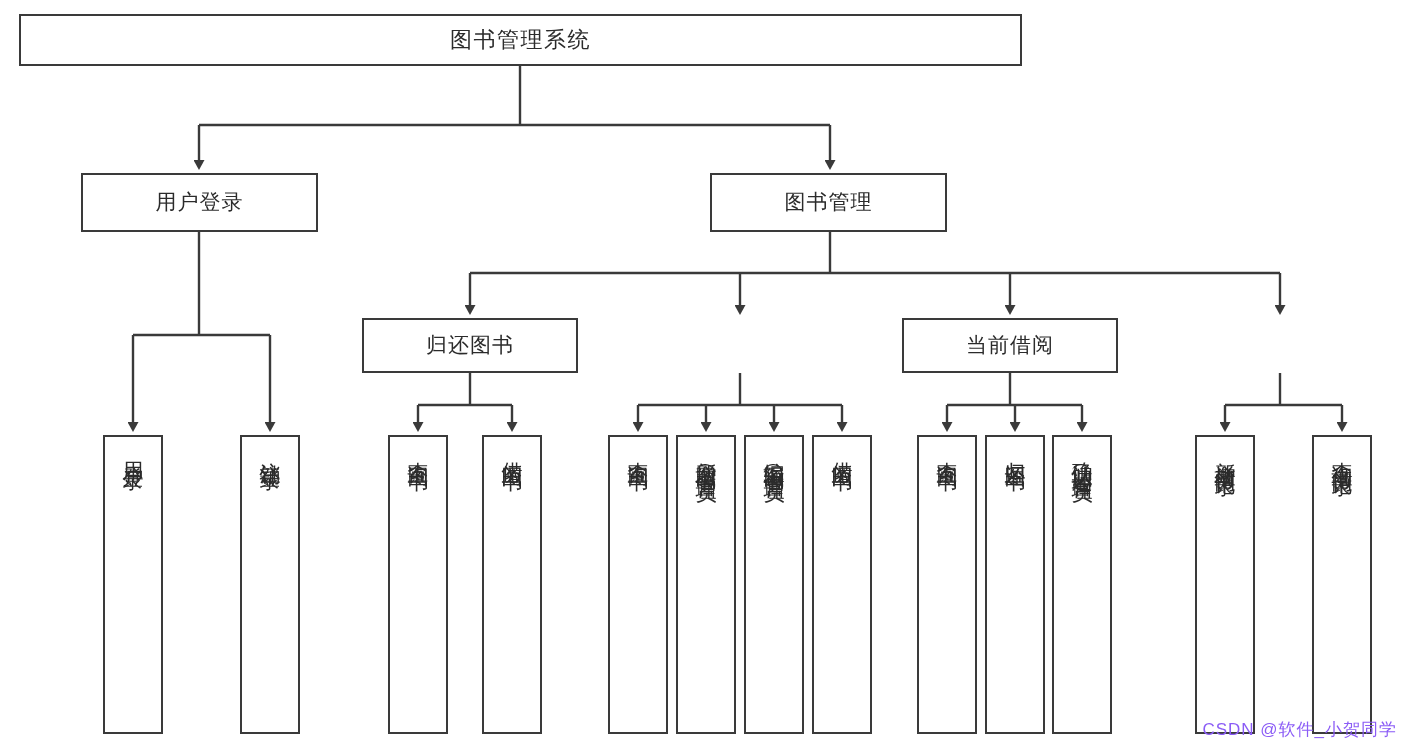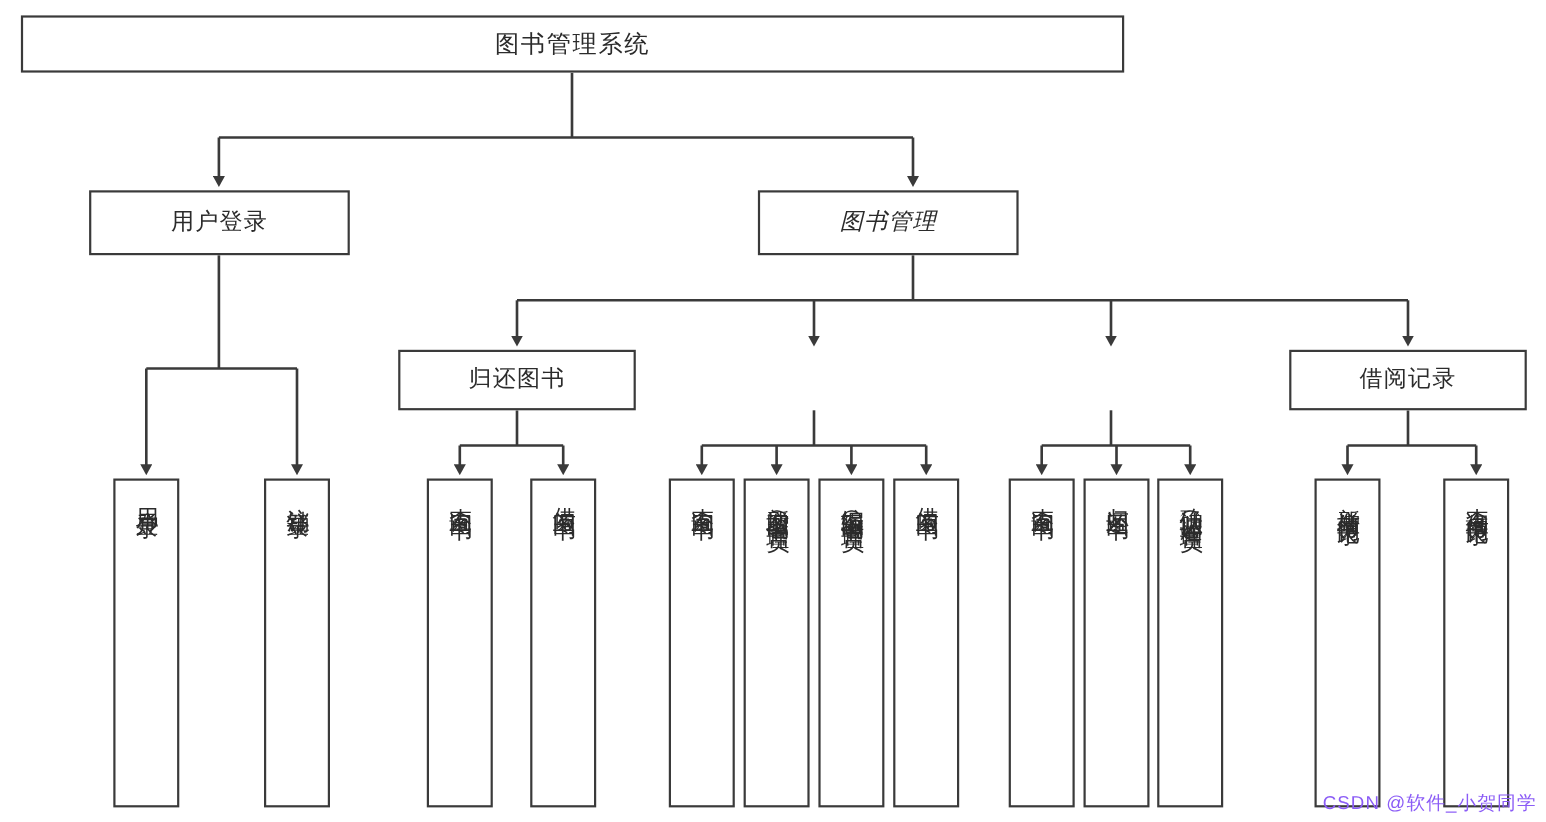--- a/index.html
+++ b/index.html
@@ -130,24 +130,24 @@
       <path d="M1280,373 L1280,405"></path>
       <path d="M1225,405 L1342,405"></path>
       <path d="M1225,405 L1225,423" marker-end="url(#arrow)"></path>
       <path d="M1342,405 L1342,423" marker-end="url(#arrow)"></path>
     </g>
   </svg>
 
   <div class="node title" style="left:19px; top:14px; width:1003px; height:52px;">图书管理系统</div>
 
   <div class="node horiz" style="left:81px; top:173px; width:237px; height:59px;">用户登录</div>
-  <div class="node horiz" style="left:689px; top:173px; width:237px; height:59px;font-style:italic;">图书管理</div>
+  <div class="node horiz" style="left:710px; top:173px; width:237px; height:59px;">图书管理</div>
 
   <div class="node horiz" style="left:362px; top:318px; width:216px; height:55px;">归还图书</div>
-  <div class="node horiz" style="left:1172px; top:318px; width:216px; height:55px;">借阅记录</div>
+  <div class="node horiz" style="left:902px; top:318px; width:216px; height:55px;">当前借阅</div>
 
   <div class="node vert" style="left:103px; top:435px; width:60px; height:299px;">
     <span class="vlabel">用户登录</span>
   </div>
   <div class="node vert" style="left:240px; top:435px; width:60px; height:299px;">
     <span class="vlabel">注销登录</span>
   </div>
 
   <div class="node vert" style="left:388px; top:435px; width:60px; height:299px;">
     <span class="vlabel">查询图书</span>

